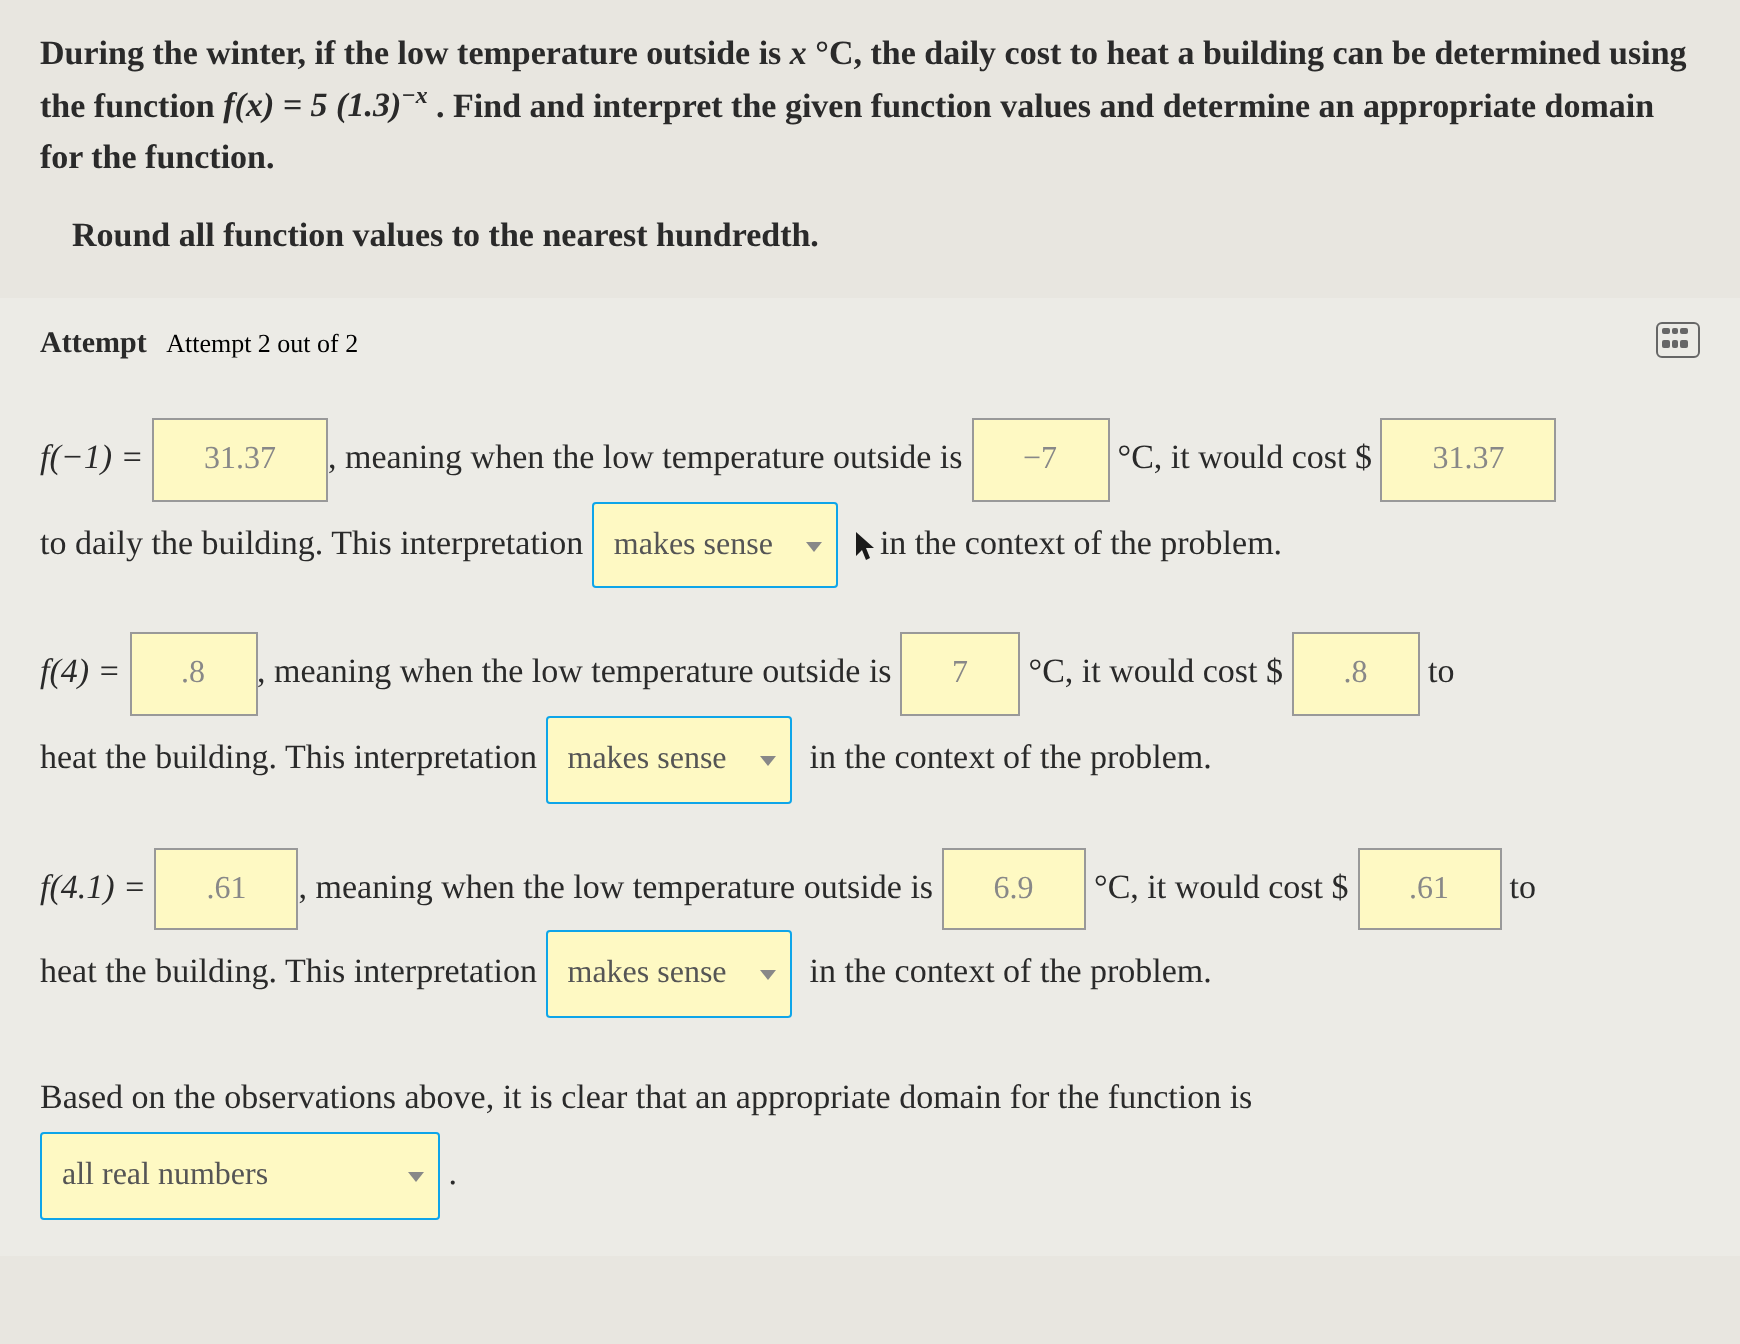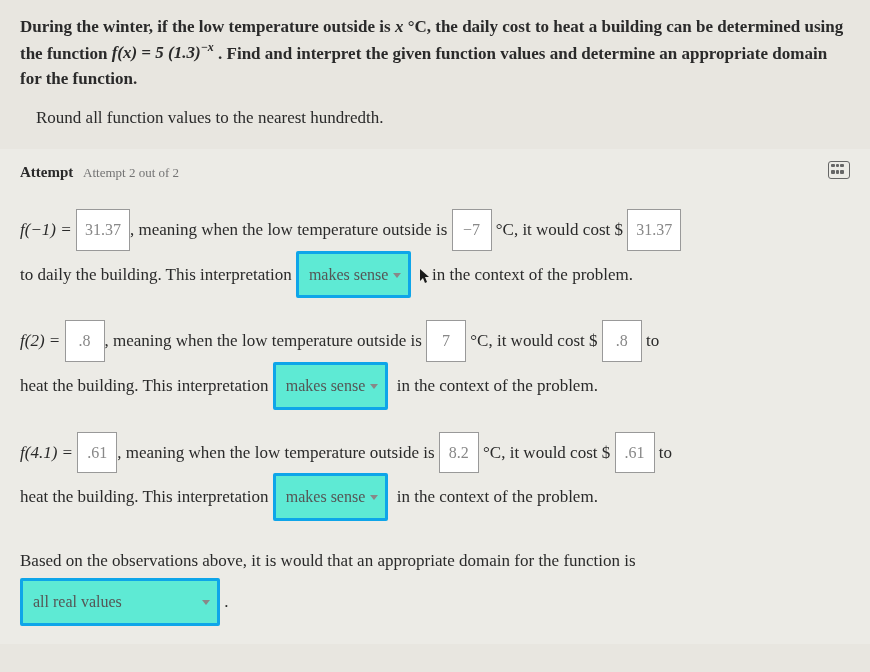--- a/index.html
+++ b/index.html
@@ -9,48 +9,48 @@
   color: #2a2a2a;
   width: 870px;
   height: 672px;
   overflow: hidden;
   font-size: 17px;
   line-height: 1.5;
 }
 .container { padding: 14px 20px 0 20px; }
 .problem-text { margin-bottom: 14px; font-weight: bold; }
 .italic { font-style: italic; font-family: 'Times New Roman', serif; }
-.instruction { padding-left: 16px; margin-bottom: 18px; }
+.instruction { padding-left: 16px; margin-bottom: 18px; font-weight: bold; }
 .answer-section {
   background: #ecebe6;
   padding: 12px 20px 14px 20px;
   position: relative;
 }
 .answer-header { font-size: 15px; margin-bottom: 26px; }
 .answer-label { font-weight: bold; }
-.attempt-text { color: #737373; font-size: 13px; margin-left: 6px; }
+.attempt-text { color: #000000; font-size: 13px; margin-left: 6px; }
 .row { margin-bottom: 14px; line-height: 2.1; }
 .input-box {
   display: inline-block;
   border: 1px solid #999;
-  background: #ffffff;
-  padding: 3px 8px;
+  background: #fef9c3;
+  padding: 3px 25px;
   min-width: 40px;
   text-align: center;
   font-family: Georgia, serif;
   font-size: 16px;
   color: #888;
   vertical-align: baseline;
 }
 .select-box {
   display: inline-flex;
   align-items: center;
-  border: 3px solid #0ea5e9;
-  background: #5eead4;
-  padding: 4px 20px 4px 10px;
+  border: 1px solid #0ea5e9;
+  background: #fef9c3;
+  padding: 4px 32px 4px 10px;
   font-family: Georgia, serif;
   font-size: 16px;
   color: #555;
   position: relative;
   vertical-align: baseline;
   border-radius: 2px;
 }
 .select-box::after {
   content: "";
   position: absolute;
@@ -119,41 +119,41 @@
     <span class="input-box">31.37</span><br>
     <span>to daily the building. This interpretation</span>
     <span class="select-box">makes sense</span>
     <span class="cursor"><svg width="14" height="18">
           <path d="M1 1 L1 13 L4 10 L6 15 L8 14 L6 9 L10 9 Z" fill="#1a1a1a"></path>
         </svg></span>
     <span>in the context of the problem.</span>
   </div>
 
   <div class="row" style="margin-top:22px;">
-    <span class="italic">f(2) =</span>
+    <span class="italic">f(4) =</span>
     <span class="input-box">.8</span><span>, meaning when the low temperature outside is</span>
     <span class="input-box">7</span>
     <span>°C, it would cost $</span>
     <span class="input-box">.8</span>
     <span>to</span><br>
     <span>heat the building. This interpretation</span>
     <span class="select-box">makes sense</span>
     &nbsp;<span>in the context of the problem.</span>
   </div>
 
   <div class="row" style="margin-top:22px;">
     <span class="italic">f(4.1) =</span>
     <span class="input-box">.61</span><span>, meaning when the low temperature outside is</span>
-    <span class="input-box">8.2</span>
+    <span class="input-box">6.9</span>
     <span>°C, it would cost $</span>
     <span class="input-box">.61</span>
     <span>to</span><br>
     <span>heat the building. This interpretation</span>
     <span class="select-box">makes sense</span>
     &nbsp;<span>in the context of the problem.</span>
   </div>
 
   <div class="row" style="margin-top:22px; margin-bottom:4px;">
-    <span>Based on the observations above, it is would that an appropriate domain for the function is</span><br>
-    <span class="select-box" style="min-width:200px;">all real values</span>
+    <span>Based on the observations above, it is clear that an appropriate domain for the function is</span><br>
+    <span class="select-box" style="min-width:200px;">all real numbers</span>
     <span>.</span>
   </div>
 </div>
 
 </body></html>

